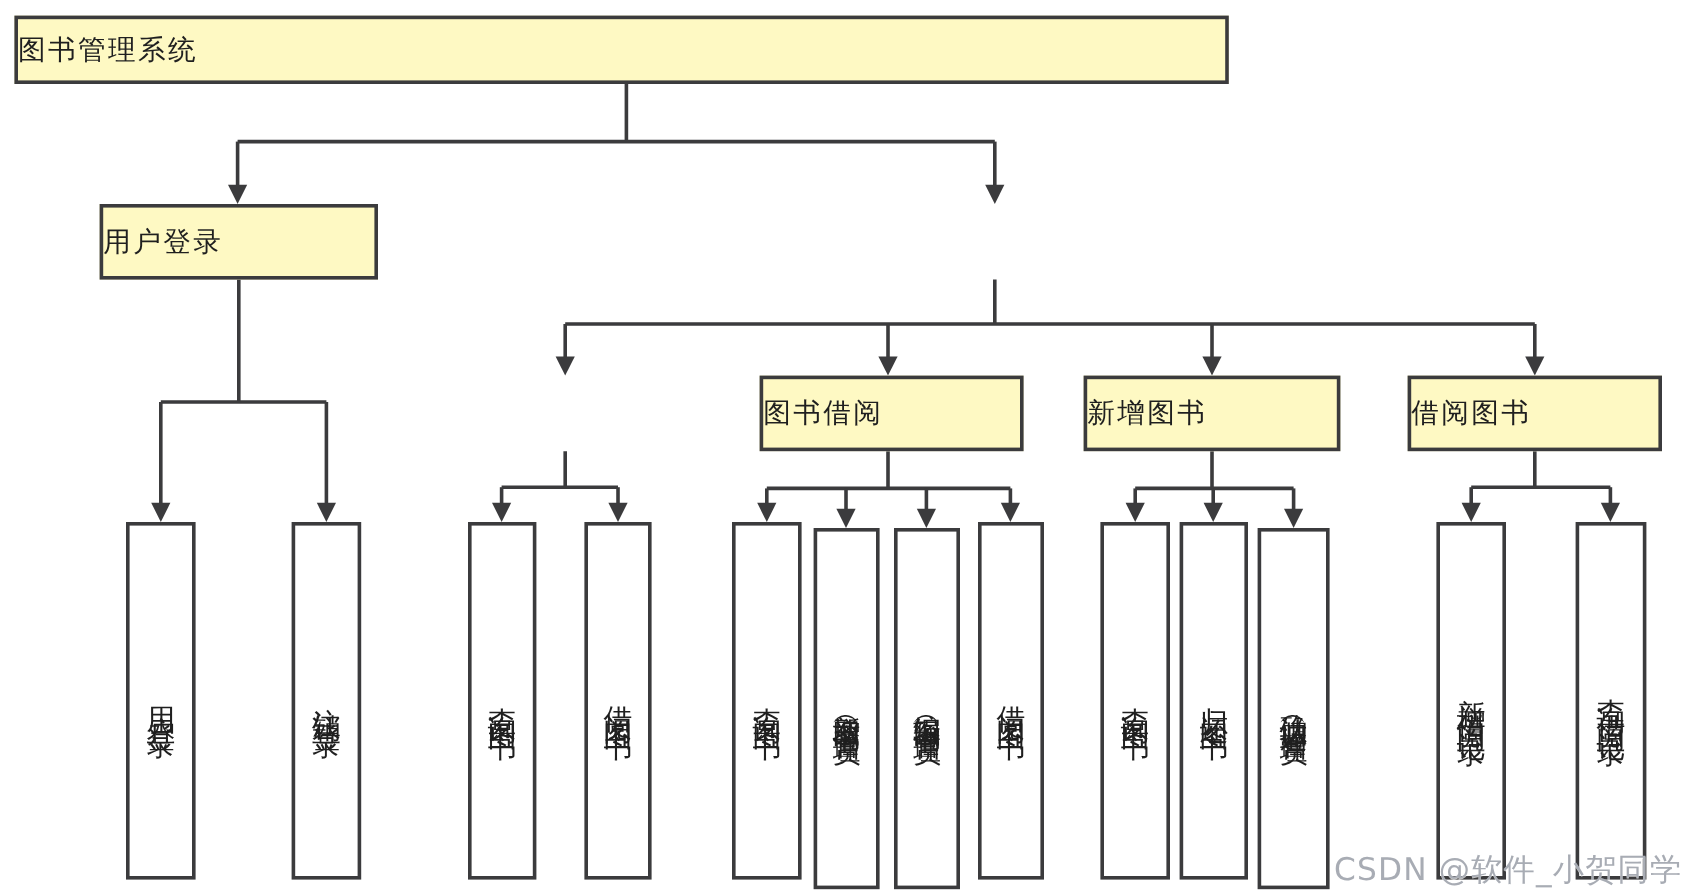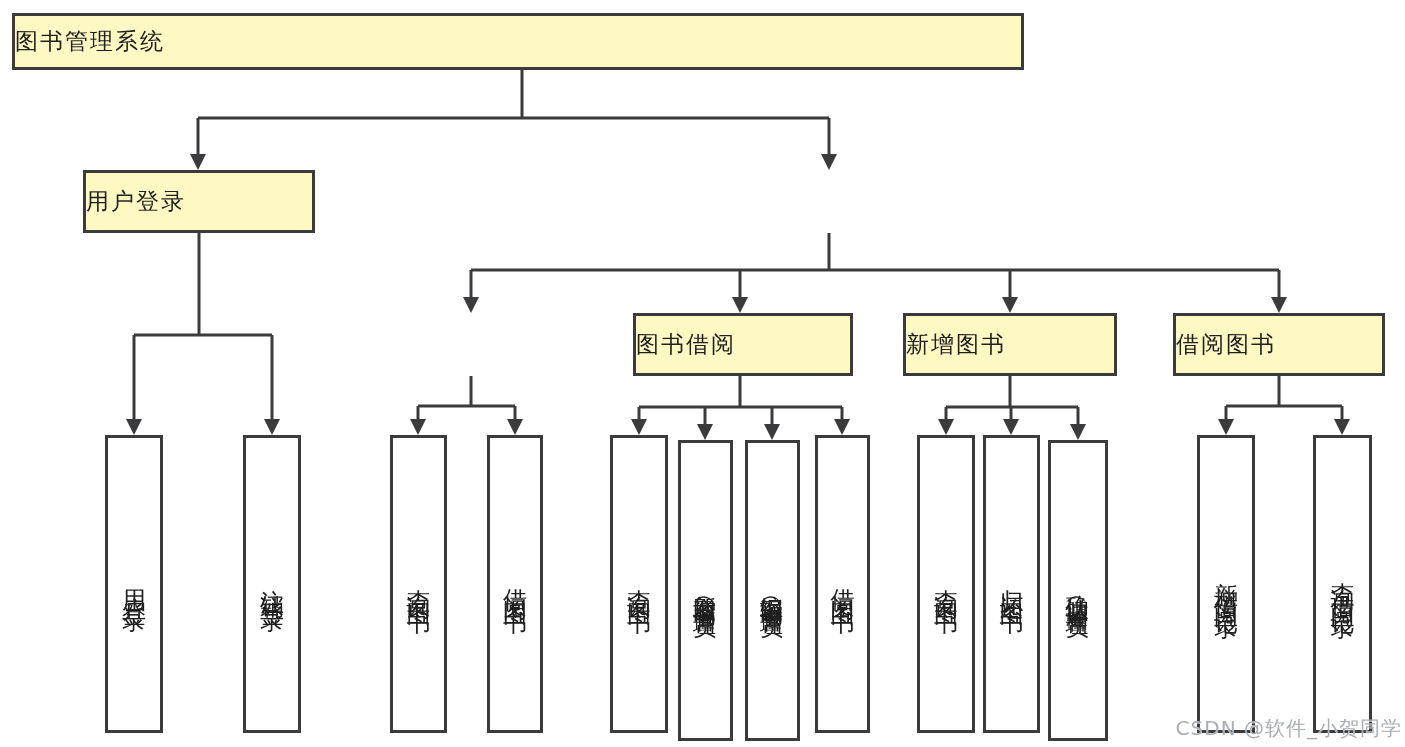--- a/index.html
+++ b/index.html
@@ -42,21 +42,21 @@
     writing-mode:vertical-rl;
     text-orientation:mixed;
     font-size:24px;letter-spacing:7px;
     color:var(--text);white-space:nowrap;
   }
   .vnode.tall .vtxt{
     font-size:23px;letter-spacing:3px;
   }
   .watermark{
     position:absolute;right:3px;bottom:5px;
-    font-size:20px;color:var(--wm);
+    font-size:26px;color:var(--wm);
     z-index:2;letter-spacing:1px;
     text-shadow:0 1px 0 rgba(255,255,255,.7);
     margin-left:24px;
   }
 </style>
 </head>
 <body>
 
 <div class="stage">
 

